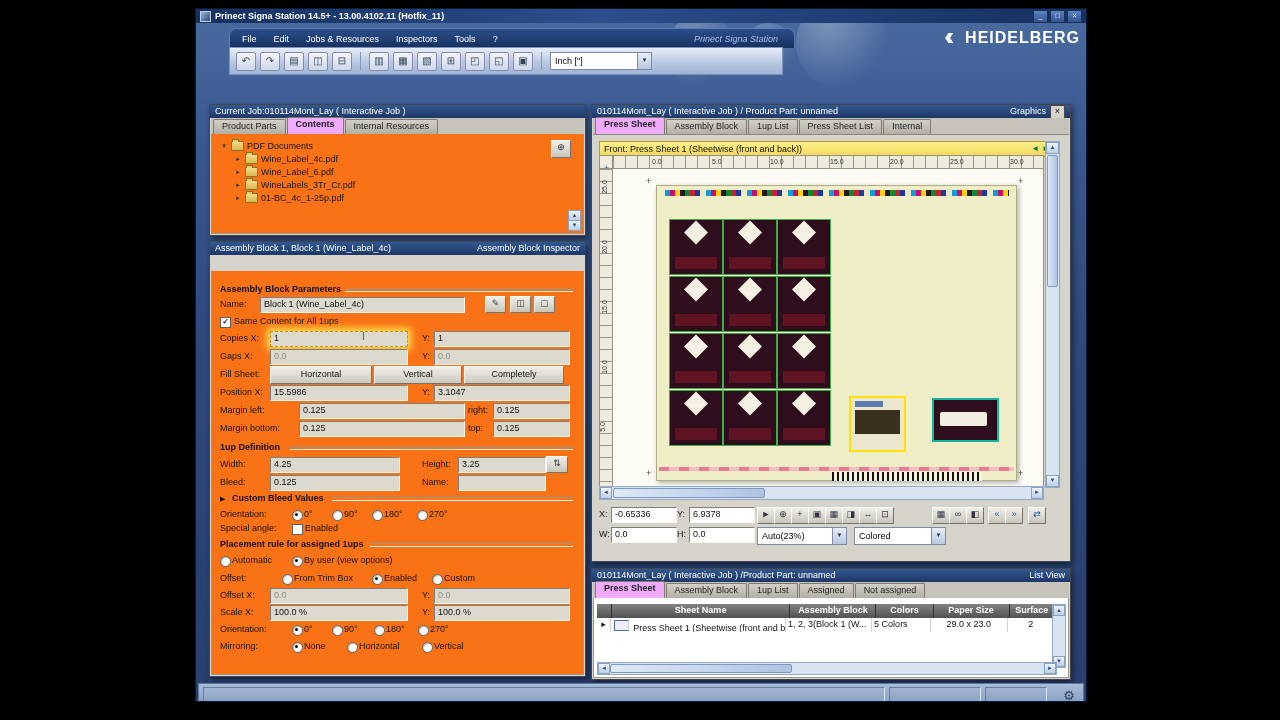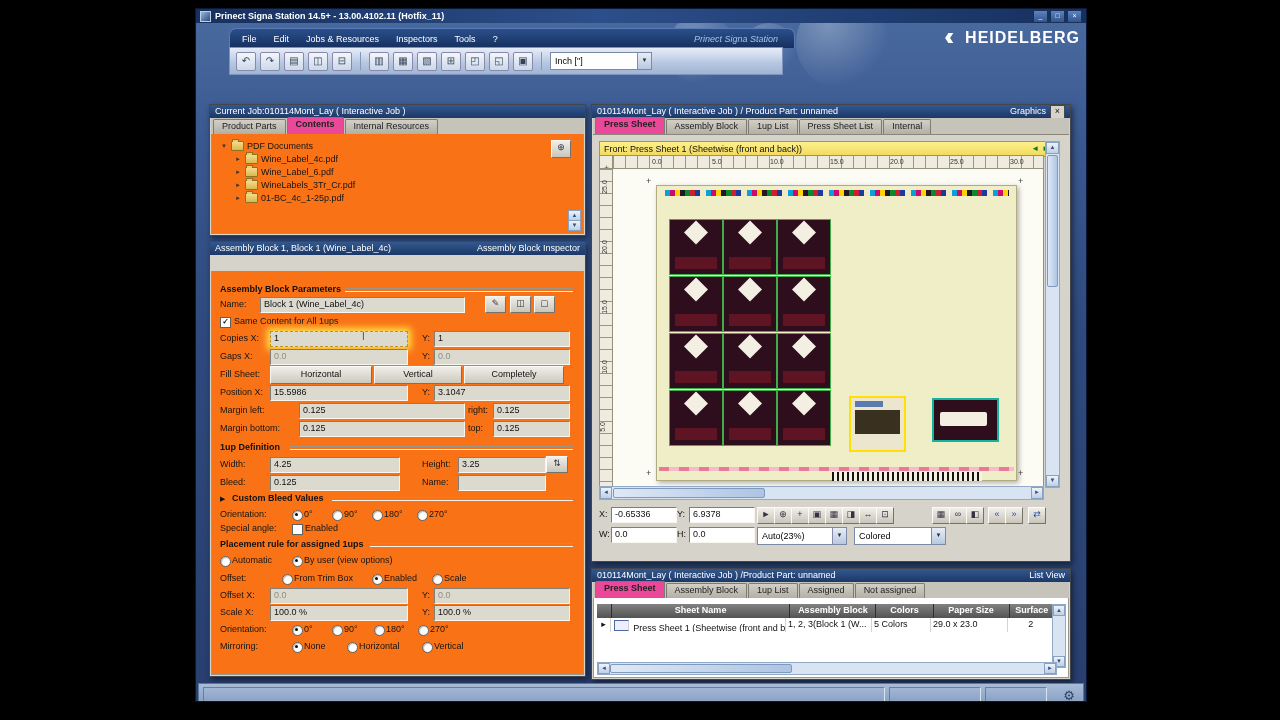--- a/index.html
+++ b/index.html
@@ -19,21 +19,21 @@
 .tsep{width:1px;height:18px;background:#8098bc;margin:0 4px}
 .combo{height:16px;background:#fff;border:1px solid #7a8aa4;font-size:9px;line-height:14px;display:flex;align-items:center;padding-left:4px}
 .combo .arr{margin-left:auto;width:13px;height:100%;background:linear-gradient(#e8edf6,#b8c8e0);border-left:1px solid #88a;font-size:6px;line-height:14px;text-align:center;color:#234}
 #logo{position:absolute;right:6px;top:6px;display:flex;align-items:center;gap:5px;color:#fff}
 .logomark{width:15px;height:10px;background:#fff;clip-path:polygon(0 50%,22% 0,55% 0,33% 50%,55% 100%,22% 100%)}
 .logotext{font-size:16px;font-weight:bold;letter-spacing:1px}
 .panel{position:absolute;background:#d6d3ca;border:1px solid #44464e;box-shadow:2px 3px 6px rgba(0,0,0,.5)}
 .phead{position:absolute;left:0;top:0;right:0;height:13px;background:linear-gradient(#33588e,#1c3868);color:#fff;font-size:9px;line-height:13px;padding:0 5px;display:flex;justify-content:space-between;align-items:center}
 .tabs{position:absolute;left:1px;right:1px;top:13px;height:16px;background:#c6c3ba;display:flex;align-items:flex-end;padding-left:2px;border-bottom:1px solid #8a887e}
 .tab{height:14px;background:linear-gradient(#d2cfc6,#b2afa4);border:1px solid #7d7b72;border-bottom:none;border-radius:2px 2px 0 0;font-size:9px;line-height:13px;padding:0 8px;color:#222;margin-right:1px;white-space:nowrap}
-.tab.on{height:16px;background:#ec4899;font-weight:bold;position:relative;z-index:2}
+.tab.on{height:16px;background:#f0abfc;font-weight:bold;position:relative;z-index:2}
 .pcontent{position:absolute;left:1px;right:1px;top:29px;bottom:1px;background:#f97316;border:1px solid #9a988e;border-top:none}
 .lbl{position:absolute;font-size:9px;line-height:13px;color:#151515;white-space:nowrap}
 .sect{position:absolute;font-size:9px;font-weight:bold;color:#101010;white-space:nowrap}
 .hline{position:absolute;height:2px;border-top:1px solid #98968c;border-bottom:1px solid #f4f2ea}
 .fld{position:absolute;height:14px;background:#dcd9ce;border:1px solid;border-color:#807e76 #f8f6ee #f8f6ee #807e76;font-size:9px;line-height:12px;padding:0 3px;color:#101010;white-space:nowrap;overflow:hidden}
 .fld.dis{color:#908e86}
 .fld.wht{background:#fff}
 .btn{position:absolute;height:16px;background:linear-gradient(#f0eee7,#ccc9bf);border:1px solid;border-color:#fbfaf4 #74726a #74726a #fbfaf4;font-size:9px;line-height:14px;text-align:center;color:#101010}
 .ibtn{position:absolute;width:19px;height:15px;background:linear-gradient(#f0eee7,#c8c5bb);border:1px solid;border-color:#fbfaf4 #74726a #74726a #fbfaf4;font-size:9px;line-height:13px;text-align:center;color:#334}
 .radio{position:absolute;width:9px;height:9px;border-radius:50%;background:#fff;border:1px solid #62605a;box-shadow:inset 1px 1px 1px rgba(0,0,0,.25)}
@@ -261,21 +261,21 @@
       <span class="lbl" style="left:22px;top:312px">Automatic</span>
       <span class="radio on" style="left:82px;top:314px"></span>
       <span class="lbl" style="left:94px;top:312px">By user (view options)</span>
 
       <span class="lbl" style="left:10px;top:330px">Offset:</span>
       <span class="radio" style="left:72px;top:332px"></span>
       <span class="lbl" style="left:84px;top:330px">From Trim Box</span>
       <span class="radio on" style="left:162px;top:332px"></span>
       <span class="lbl" style="left:174px;top:330px">Enabled</span>
       <span class="radio" style="left:222px;top:332px"></span>
-      <span class="lbl" style="left:234px;top:330px">Scale</span>
+      <span class="lbl" style="left:234px;top:330px">Custom</span>
 
       <span class="lbl" style="left:10px;top:347px">Offset X:</span>
       <span class="fld dis" style="left:60px;top:346px;width:130px">0.0</span>
       <span class="lbl" style="left:212px;top:347px">Y:</span>
       <span class="fld dis" style="left:224px;top:346px;width:128px">0.0</span>
 
       <span class="lbl" style="left:10px;top:364px">Scale X:</span>
       <span class="fld" style="left:60px;top:363px;width:130px">100.0 %</span>
       <span class="lbl" style="left:212px;top:364px">Y:</span>
       <span class="fld" style="left:224px;top:363px;width:128px">100.0 %</span>
@@ -428,21 +428,21 @@
           <span style="width:86px">Assembly Block</span>
           <span style="width:57px">Colors</span>
           <span style="width:76px">Paper Size</span>
           <span style="width:45px">Surface</span>
         </div>
         <div class="trdata" style="left:3px;top:20px;width:458px">
           <span style="width:14px;text-align:center;padding:0">▸</span>
           <span style="width:180px"><span class="minisheet"></span><span>Press Sheet 1 (Sheetwise (front and back))</span></span>
           <span style="width:86px">1, 2, 3(Block 1 (W...</span>
           <span style="width:57px">5 Colors</span>
-          <span style="width:76px;">29.0 x 23.0</span>
+          <span style="width:76px;text-align:center">29.0 x 23.0</span>
           <span style="width:45px;text-align:center">2</span>
         </div>
         <div class="sbv" style="right:2px;top:6px;width:12px;height:62px">
           <span class="sbtn" style="left:0;top:0;width:10px;height:9px;line-height:8px">▲</span>
           <span class="sbtn" style="left:0;bottom:0;width:10px;height:9px;line-height:8px">▼</span>
         </div>
         <div class="sbh" style="left:3px;bottom:2px;width:458px;height:11px">
           <span class="sbtn" style="left:0;top:0;width:10px;height:9px;line-height:8px">◄</span>
           <div class="sthumb" style="left:12px;top:1px;width:180px;height:7px"></div>
           <span class="sbtn" style="right:0;top:0;width:10px;height:9px;line-height:8px">►</span>

